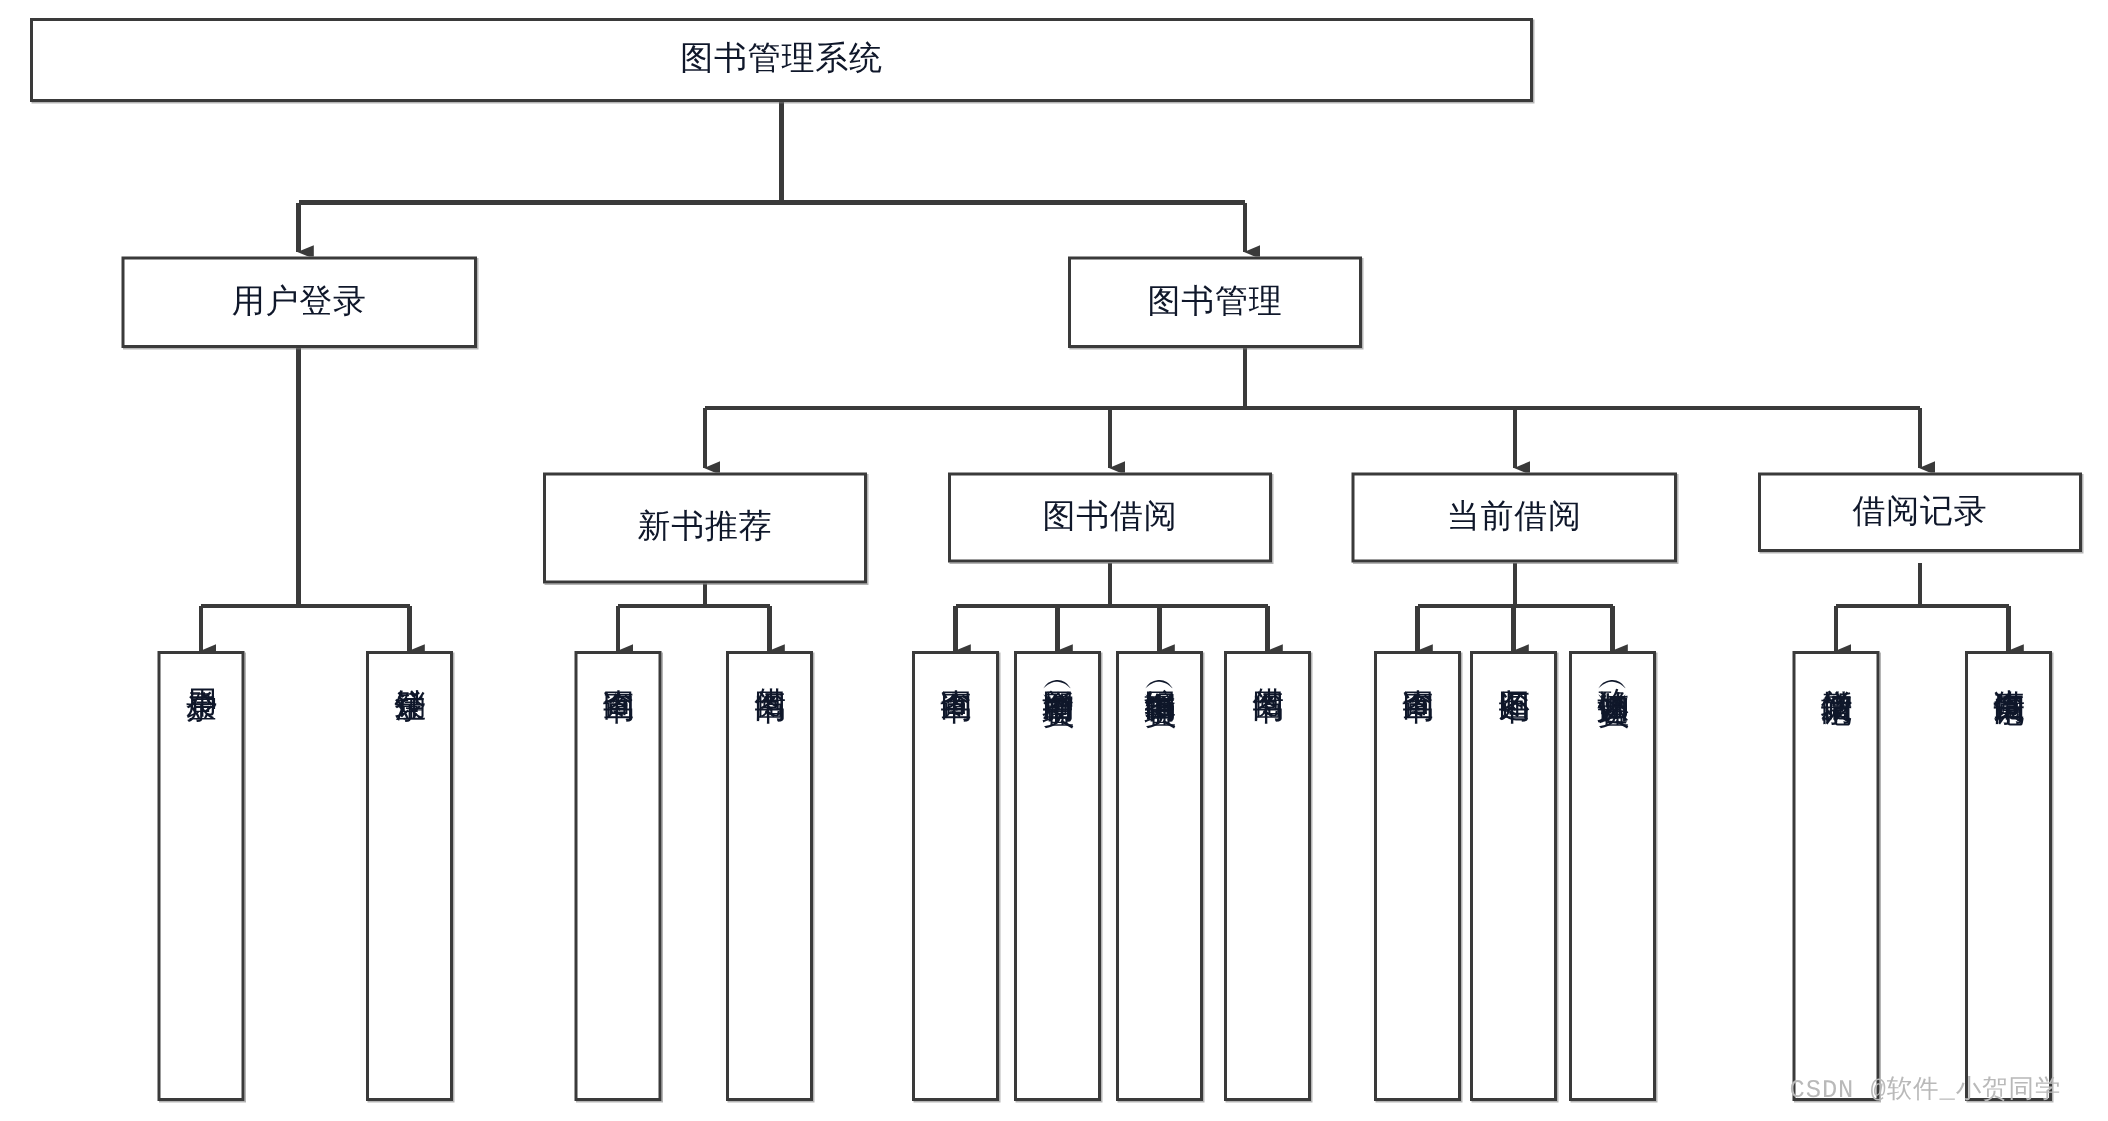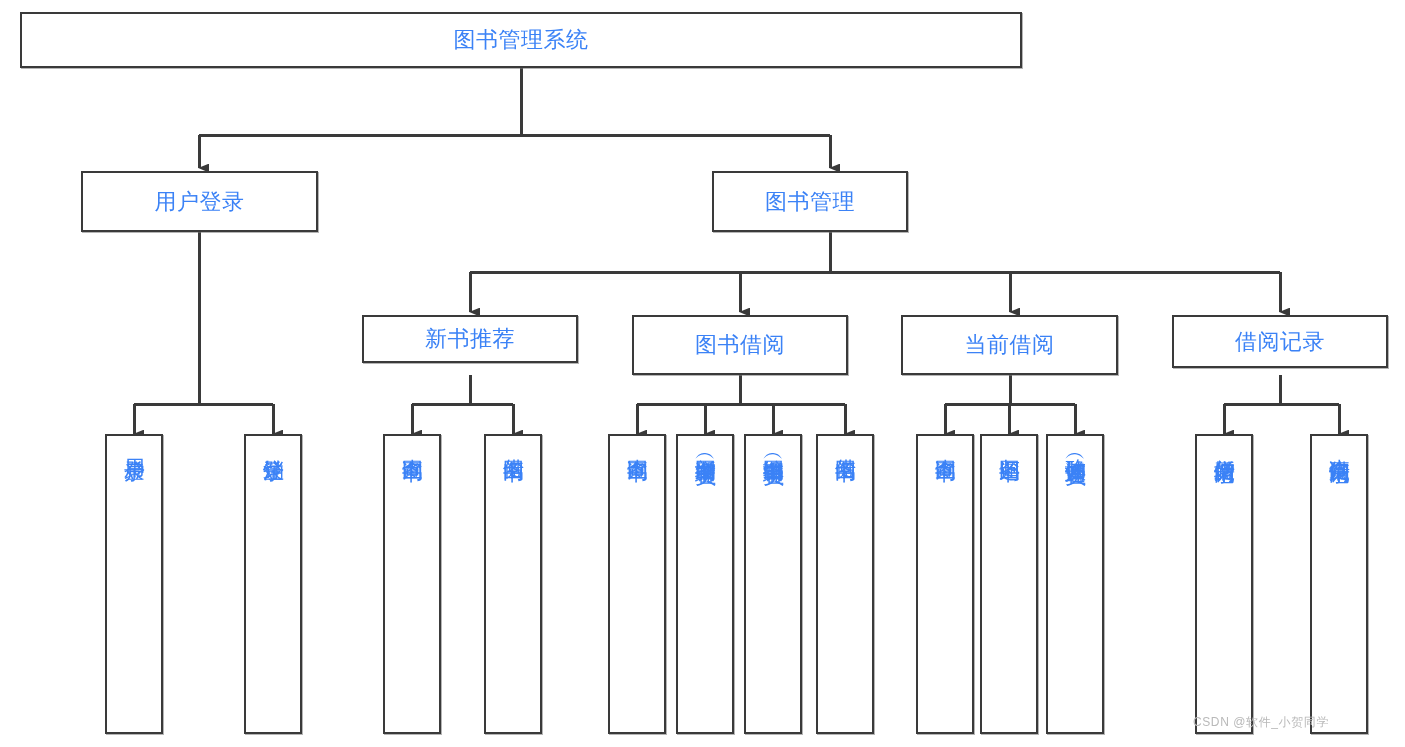--- a/index.html
+++ b/index.html
@@ -35,45 +35,45 @@
     box-shadow: 1px 1px 0 0 rgba(120,120,120,0.55);
     display: flex;
     align-items: center;
     justify-content: center;
     z-index: 2;
   }
   .node .label {
     font-size: 22px;
     line-height: 1.18;
     letter-spacing: 0.5px;
-    color: #3b82f6;
+    color: #0f172a;
     white-space: nowrap;
   }
   .node.vertical {
     align-items: flex-start;
     justify-content: center;
     padding-top: 6px;
   }
   .node.vertical .label {
     writing-mode: vertical-rl;
     text-orientation: upright;
     font-size: 21px;
     line-height: 1.28;
     letter-spacing: 1px;
     white-space: normal;
     max-height: 100%;
   }
   .watermark {
     position: absolute;
-    font-size: 12px;
+    font-size: 17px;
     color: #b9b9b9;
     letter-spacing: 0.6px;
     white-space: nowrap;
     z-index: 3;
-    font-family: Liberation Sans, sans-serif;
+    font-family: Liberation Mono, monospace;
   }
 </style>
 </head>
 <body>
 
 <div id="canvas">
 
   <svg id="edges" viewBox="0 0 1405 747" width="1405" height="747" xmlns="http://www.w3.org/2000/svg">
     <defs>
       <marker id="arrowhead" markerWidth="9" markerHeight="11" refX="4.5" refY="10.2" orient="auto" markerUnits="userSpaceOnUse">
@@ -128,21 +128,21 @@
     <span class="label">图书管理系统</span>
   </div>
 
   <div class="node" style="left:81px; top:171px; width:237px; height:61px;">
     <span class="label">用户登录</span>
   </div>
   <div class="node" style="left:712px; top:171px; width:196px; height:61px;">
     <span class="label">图书管理</span>
   </div>
 
-  <div class="node" style="left:362px; top:315px; width:216px; height:48px;">
+  <div class="node" style="left:362px; top:315px; width:216px; height:74px;">
     <span class="label">新书推荐</span>
   </div>
   <div class="node" style="left:632px; top:315px; width:216px; height:60px;">
     <span class="label">图书借阅</span>
   </div>
   <div class="node" style="left:901px; top:315px; width:217px; height:60px;">
     <span class="label">当前借阅</span>
   </div>
   <div class="node" style="left:1172px; top:315px; width:216px; height:53px;">
     <span class="label">借阅记录</span>

